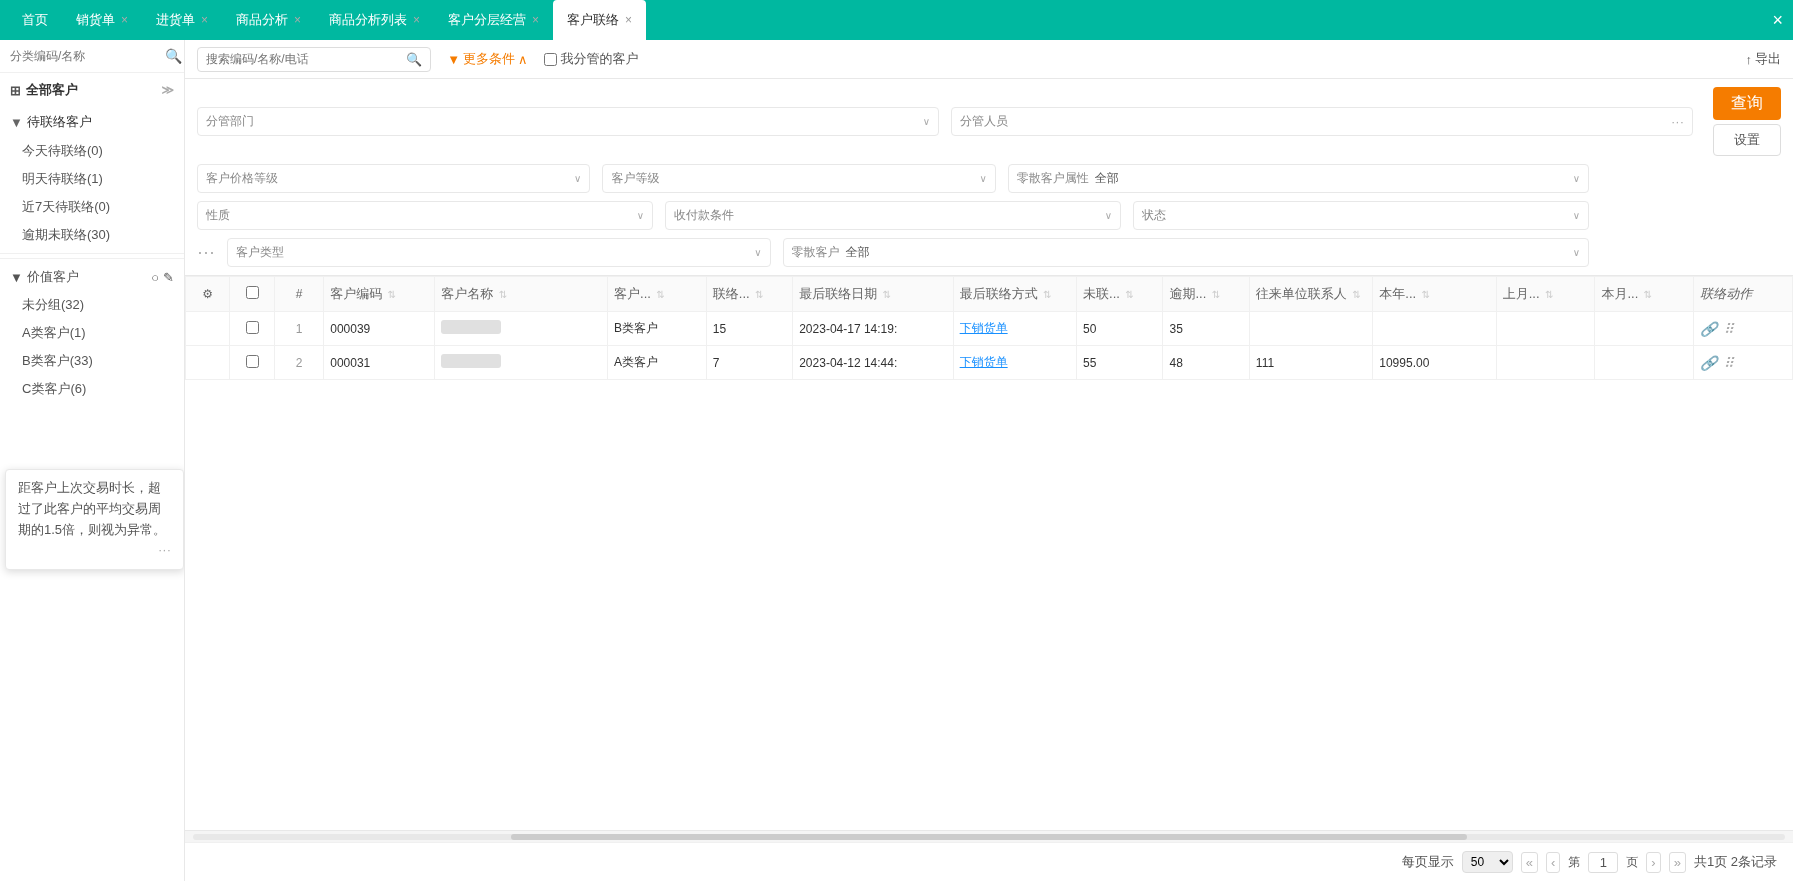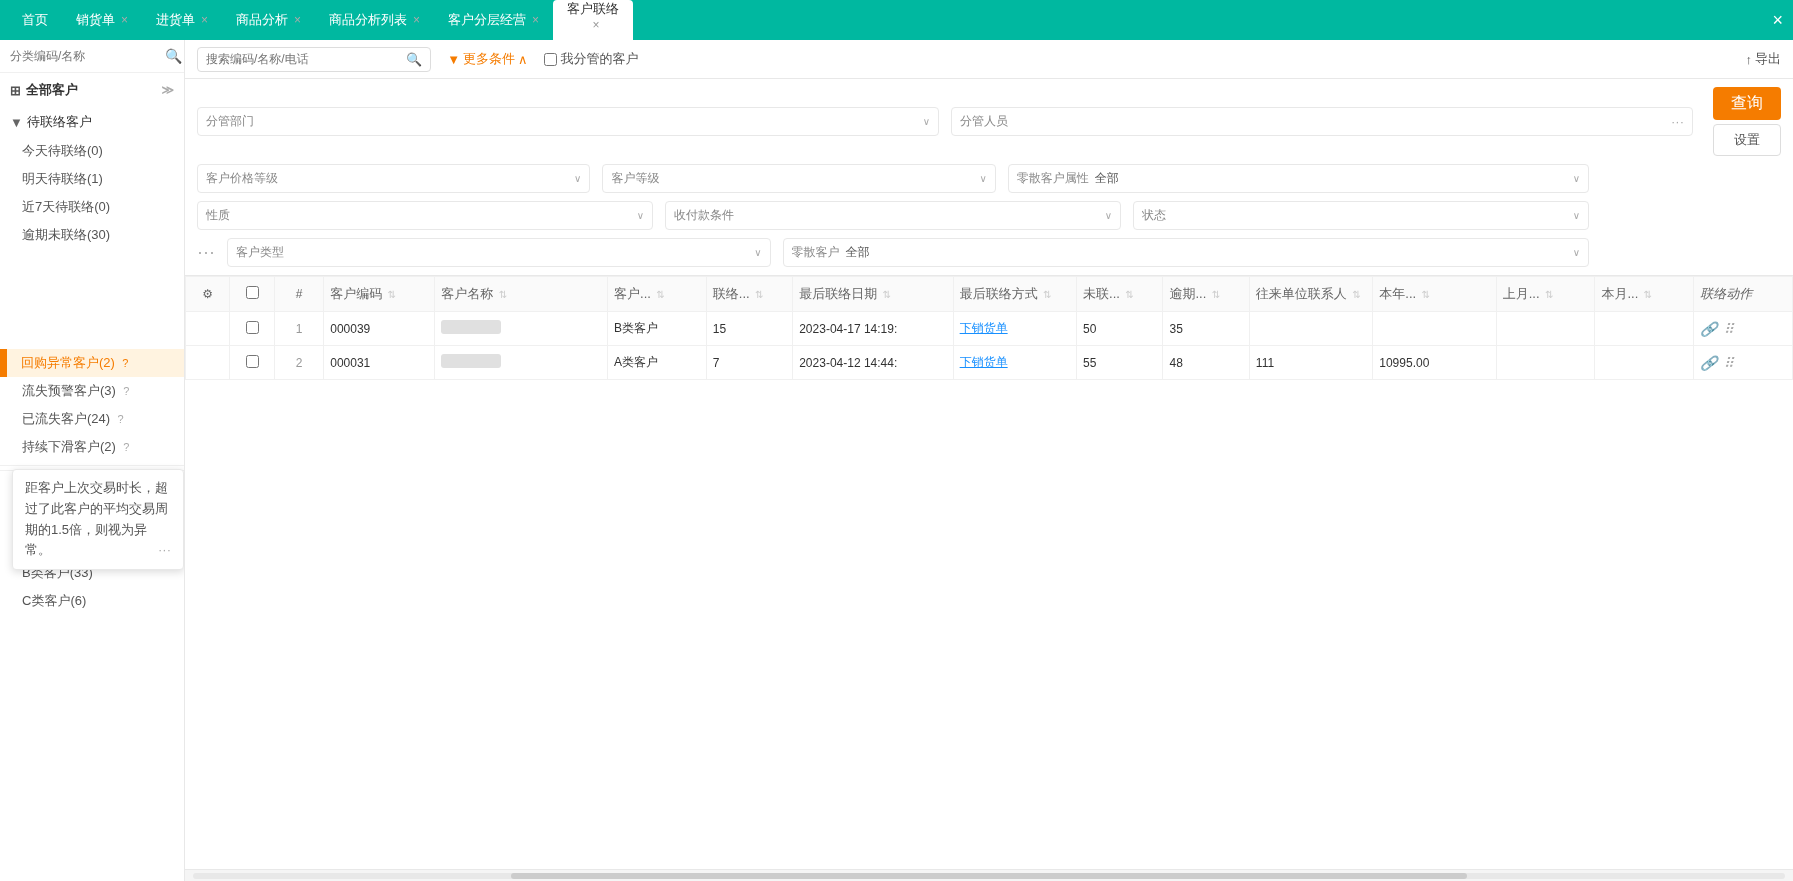--- a/index.html
+++ b/index.html
@@ -10,21 +10,21 @@
       display: flex; align-items: center;
       background: #00b8a0; height: 40px; padding: 0 8px;
       position: relative;
     }
     .nav-tab {
       display: flex; align-items: center; height: 40px;
       padding: 0 14px; color: #fff; cursor: pointer; font-size: 13px;
       white-space: nowrap; position: relative;
     }
     .nav-tab.active {
-      background: #fff; color: #333; border-radius: 4px 4px 0 0; flex-direction: column;
+      background: #fff; color: #333; border-radius: 4px 4px 0 0;
     }
     .nav-tab .close-icon { margin-left: 6px; font-size: 12px; color: #aaa; }
     .nav-tab.active .close-icon { color: #999; }
     .nav-close-global {
       position: absolute; right: 10px; top: 50%; transform: translateY(-50%);
       color: #fff; cursor: pointer; font-size: 18px;
     }
 
     
     .main-layout { display: flex; height: calc(881px - 40px); }
@@ -176,21 +176,21 @@
     .scroll-bar-track {
       flex: 1; height: 6px; background: #e8e8e8; border-radius: 3px;
     }
     .scroll-bar-thumb {
       width: 60%; height: 6px; background: #ccc; border-radius: 3px;
       margin-left: 20%;
     }
 
     
     .tooltip-box {
-      position: absolute; left: 12px; top: 220px;
+      position: absolute; left: 5px; top: 220px;
       background: #fff; border: 1px solid #e8e8e8; box-shadow: 0 2px 8px rgba(0,0,0,0.15);
       padding: 8px 12px; font-size: 12px; color: #555; max-width: 320px;
       border-radius: 4px; z-index: 100; line-height: 1.6;
     }
 
     
     .sidebar-bottom {
       border-top: 1px solid #f0f0f0; padding: 4px 0;
     }
     .sidebar-bottom-item {
@@ -267,39 +267,20 @@
       <span>逾期未联络(30)</span>
     </div>
 
     <div style="position:relative;">
       <div class="tooltip-box">
         <span>距客户上次交易时长，超过了此客户的平均交易周期的1.5倍，则视为异常。</span>
         <span style="float:right;color:#aaa;cursor:pointer;">···</span>
       </div>
     </div>
 
-    <div style="margin-top: 100px;">
-      <div class="sidebar-item active" style="position:relative; padding-left: 18px;">
-        <div class="orange-bar"></div>
-        <span>回购异常客户(2)</span>
-        <span style="color:#f57c00;margin-left:4px;font-size:11px;">?</span>
-      </div>
-      <div class="sidebar-item">
-        <span>流失预警客户(3)</span>
-        <span style="color:#aaa;margin-left:4px;font-size:11px;">?</span>
-      </div>
-      <div class="sidebar-item">
-        <span>已流失客户(24)</span>
-        <span style="color:#aaa;margin-left:4px;font-size:11px;">?</span>
-      </div>
-      <div class="sidebar-item">
-        <span>持续下滑客户(2)</span>
-        <span style="color:#aaa;margin-left:4px;font-size:11px;">?</span>
-      </div>
-    </div>
 
     <div class="sidebar-divider"></div>
 
     <div class="sidebar-bottom">
       <div class="sidebar-bottom-item">
         <span>▼</span>
         <span>价值客户</span>
         <span style="margin-left:auto;">○</span>
         <span>✎</span>
       </div>
@@ -527,14 +508,30 @@
         </tbody>
       </table>
     </div>
 
     <div class="scroll-bar-container">
       <div class="scroll-bar-track">
         <div class="scroll-bar-thumb"></div>
       </div>
     </div>
 
+    <div class="pagination">
+      <span>每页显示</span>
+      <select>
+        <option>20</option>
+        <option selected="">50</option>
+        <option>100</option>
+      </select>
+      <span class="page-btn">«</span>
+      <span class="page-btn">‹</span>
+      <span style="font-size:12px;color:#555;">第</span>
+      <span class="current-page">1</span>
+      <span style="font-size:12px;color:#555;">页</span>
+      <span class="page-btn">›</span>
+      <span class="page-btn">»</span>
+      <span>共1页 2条记录</span>
+    </div>
   </div>
 </div>
 
 </body></html>

